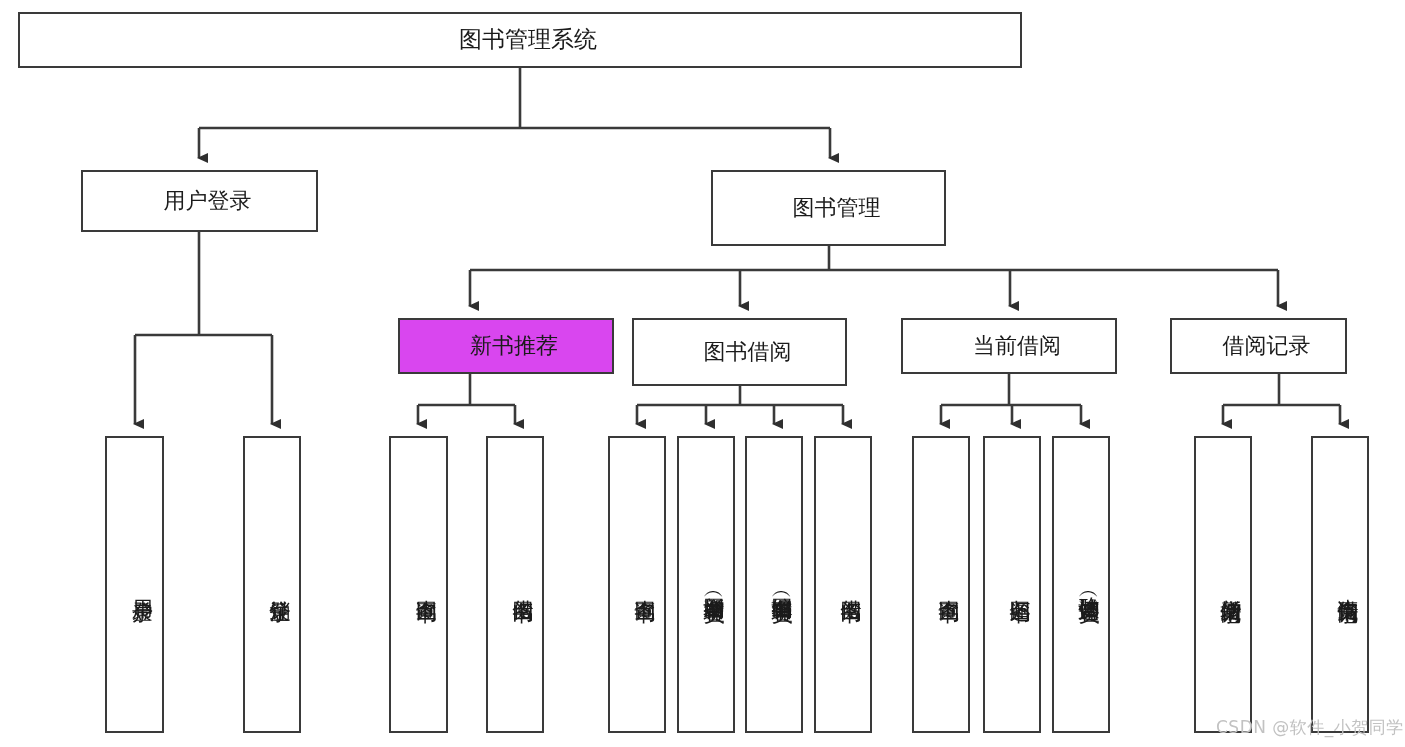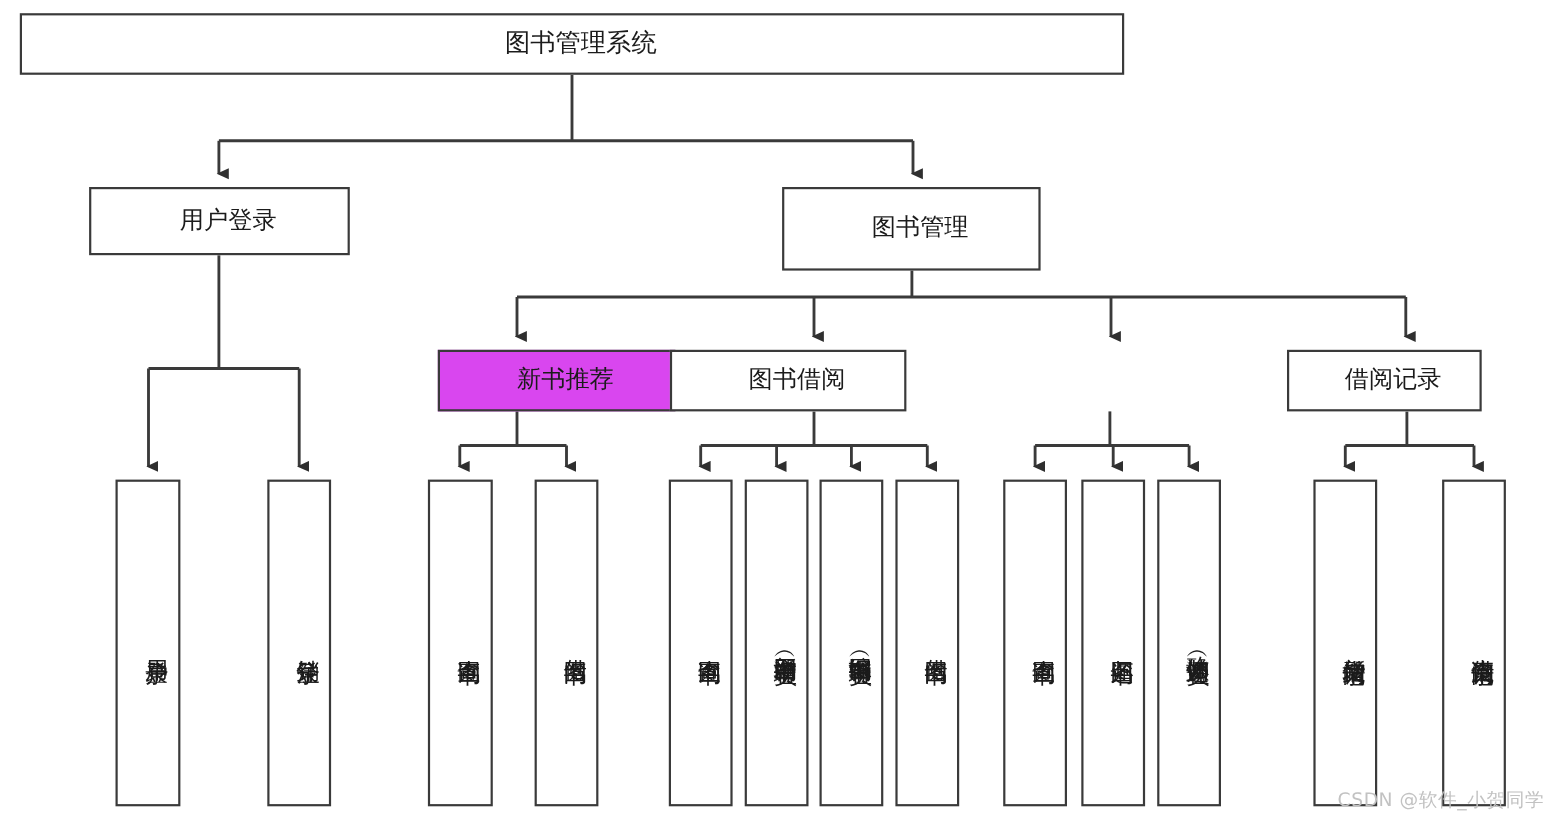--- a/index.html
+++ b/index.html
@@ -130,22 +130,25 @@
   <div class="node node-l2" style="left: 81px; top: 170px; width: 237px; height: 62px; background: rgb(255, 255, 255); border-color: rgb(58, 58, 58);">
     <span class="label">用户登录</span>
   </div>
   <div class="node node-l2" style="left: 711px; top: 170px; width: 235px; height: 76px; background: rgb(255, 255, 255); border-color: rgb(58, 58, 58);">
     <span class="label">图书管理</span>
   </div>
 
   <div class="node node-l3" style="left: 362px; top: 318px; width: 216px; height: 56px; background: #d946ef; border-color: rgb(58, 58, 58); margin-left: 36px;">
     <span class="label">新书推荐</span>
   </div>
-  <div class="node node-l3" style="left: 609px; top: 318px; width: 215px; height: 56px; background: rgb(255, 255, 255); border-color: rgb(58, 58, 58);">
+  <div class="node node-l3" style="left: 632px; top: 318px; width: 215px; height: 68px; background: rgb(255, 255, 255); border-color: rgb(58, 58, 58);">
     <span class="label">图书借阅</span>
+  </div>
+  <div class="node node-l3" style="left: 901px; top: 318px; width: 216px; height: 56px; background: rgb(255, 255, 255); border-color: rgb(58, 58, 58);">
+    <span class="label">当前借阅</span>
   </div>
   <div class="node node-l3" style="left: 1170px; top: 318px; width: 177px; height: 56px; background: rgb(255, 255, 255); border-color: rgb(58, 58, 58);">
     <span class="label">借阅记录</span>
   </div>
 
   <div class="node node-leaf" style="left: 105px; top: 436px; width: 59px; height: 297px; background: rgb(255, 255, 255); border-color: rgb(58, 58, 58);">
     <span class="label">用户登录</span>
   </div>
   <div class="node node-leaf" style="left: 243px; top: 436px; width: 58px; height: 297px; background: rgb(255, 255, 255); border-color: rgb(58, 58, 58);">
     <span class="label">注销登录</span>

